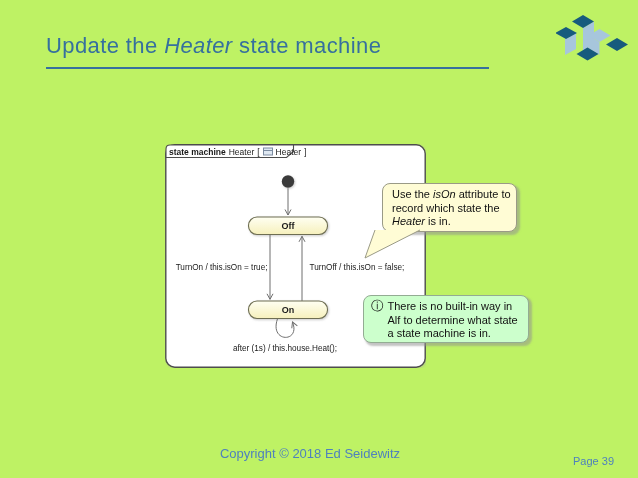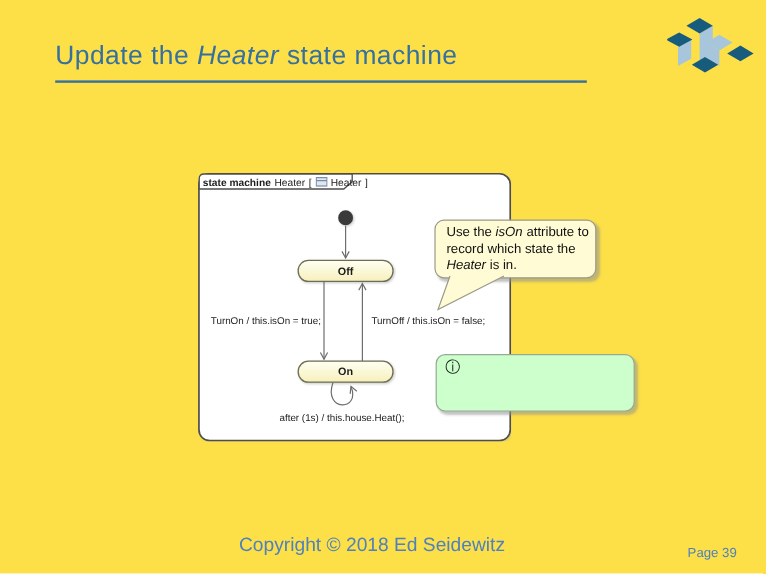--- a/index.html
+++ b/index.html
@@ -1,16 +1,16 @@
 <!DOCTYPE html>
 <html><head>
 <meta charset="utf-8">
 <style>
   html,body{margin:0;padding:0;background:#fff;}
-  .slide{position:relative;width:638px;height:478px;background:#fde047;overflow:hidden;
+  .slide{position:relative;width:638px;height:478px;background:#bef264;overflow:hidden;
          font-family:"Liberation Sans",sans-serif;}
 
   
   .title{position:absolute;left:46px;top:33px;font-size:22px;letter-spacing:.4px;
          color:#36709e;white-space:nowrap;}
   .title i{font-style:italic;}
   .rule{position:absolute;left:46px;top:67px;width:443px;height:2px;background:#36709e;}
 
   
   .logo{position:absolute;left:556px;top:8px;}
@@ -28,31 +28,31 @@
 
   
   .tabtext{position:absolute;left:169px;top:146px;height:11px;display:flex;align-items:center;
            gap:3px;font-size:8.5px;color:#1a1a1a;white-space:nowrap;}
   .tabtext .kw{font-weight:bold;}
 
   
   .note{position:absolute;box-sizing:border-box;border:1px solid #9a9a86;border-radius:8px;
         font-size:11px;line-height:13.5px;color:#111;
         box-shadow:2.5px 2.5px 2px rgba(145,145,145,.55);}
-  .note-yellow{left:362px;top:183px;width:135px;height:49px;background:#fffcd5;padding:4px 4px 4px 9px;}
+  .note-yellow{left:382px;top:183px;width:135px;height:49px;background:#fffcd5;padding:4px 4px 4px 9px;}
   .note-green{left:363px;top:295px;width:166px;height:48px;background:#ccffcc;border-color:#93ac93;
               padding:4px 6px 4px 7px;display:flex;align-items:flex-start;gap:4px;}
   .note i{font-style:italic;}
   .tail{position:absolute;left:362px;top:229px;width:62px;height:31px;}
   .info{font-size:12.5px;line-height:13px;flex:0 0 auto;}
   .gtext{width:143px;}
 
   
   .copyright{position:absolute;left:150px;top:446px;width:320px;text-align:center;
-             font-size:16px;color:#4f81bd;}
+             font-size:13px;color:#4f81bd;}
   .pagenum{position:absolute;right:24px;top:455px;font-size:11px;color:#4f81bd;padding-left:40px;}
 </style>
 </head>
 <body>
 
 <div class="slide">
 
   <div class="title"><span>Update the </span><i>Heater</i><span> state machine</span></div>
   <div class="rule"></div>
 
@@ -112,18 +112,19 @@
     <span>]</span>
   </div>
 
   <div class="note note-yellow"><span>Use the </span><i>isOn</i><span> attribute to record which state the </span><i>Heater</i><span> is in.</span></div>
   <svg class="tail" viewBox="0 0 62 31">
     <path d="M58,1 L3,29 L13,1" fill="#fffcd5" stroke="#9a9a86" stroke-width="1"></path>
   </svg>
 
   <div class="note note-green">
     <span class="info">ⓘ</span>
+    <span class="gtext">There is no built-in way in Alf to determine what state a state machine is in.</span>
   </div>
 
   <div class="copyright">Copyright © 2018 Ed Seidewitz</div>
   <div class="pagenum">Page 39</div>
 
 </div>
 
 </body></html>

